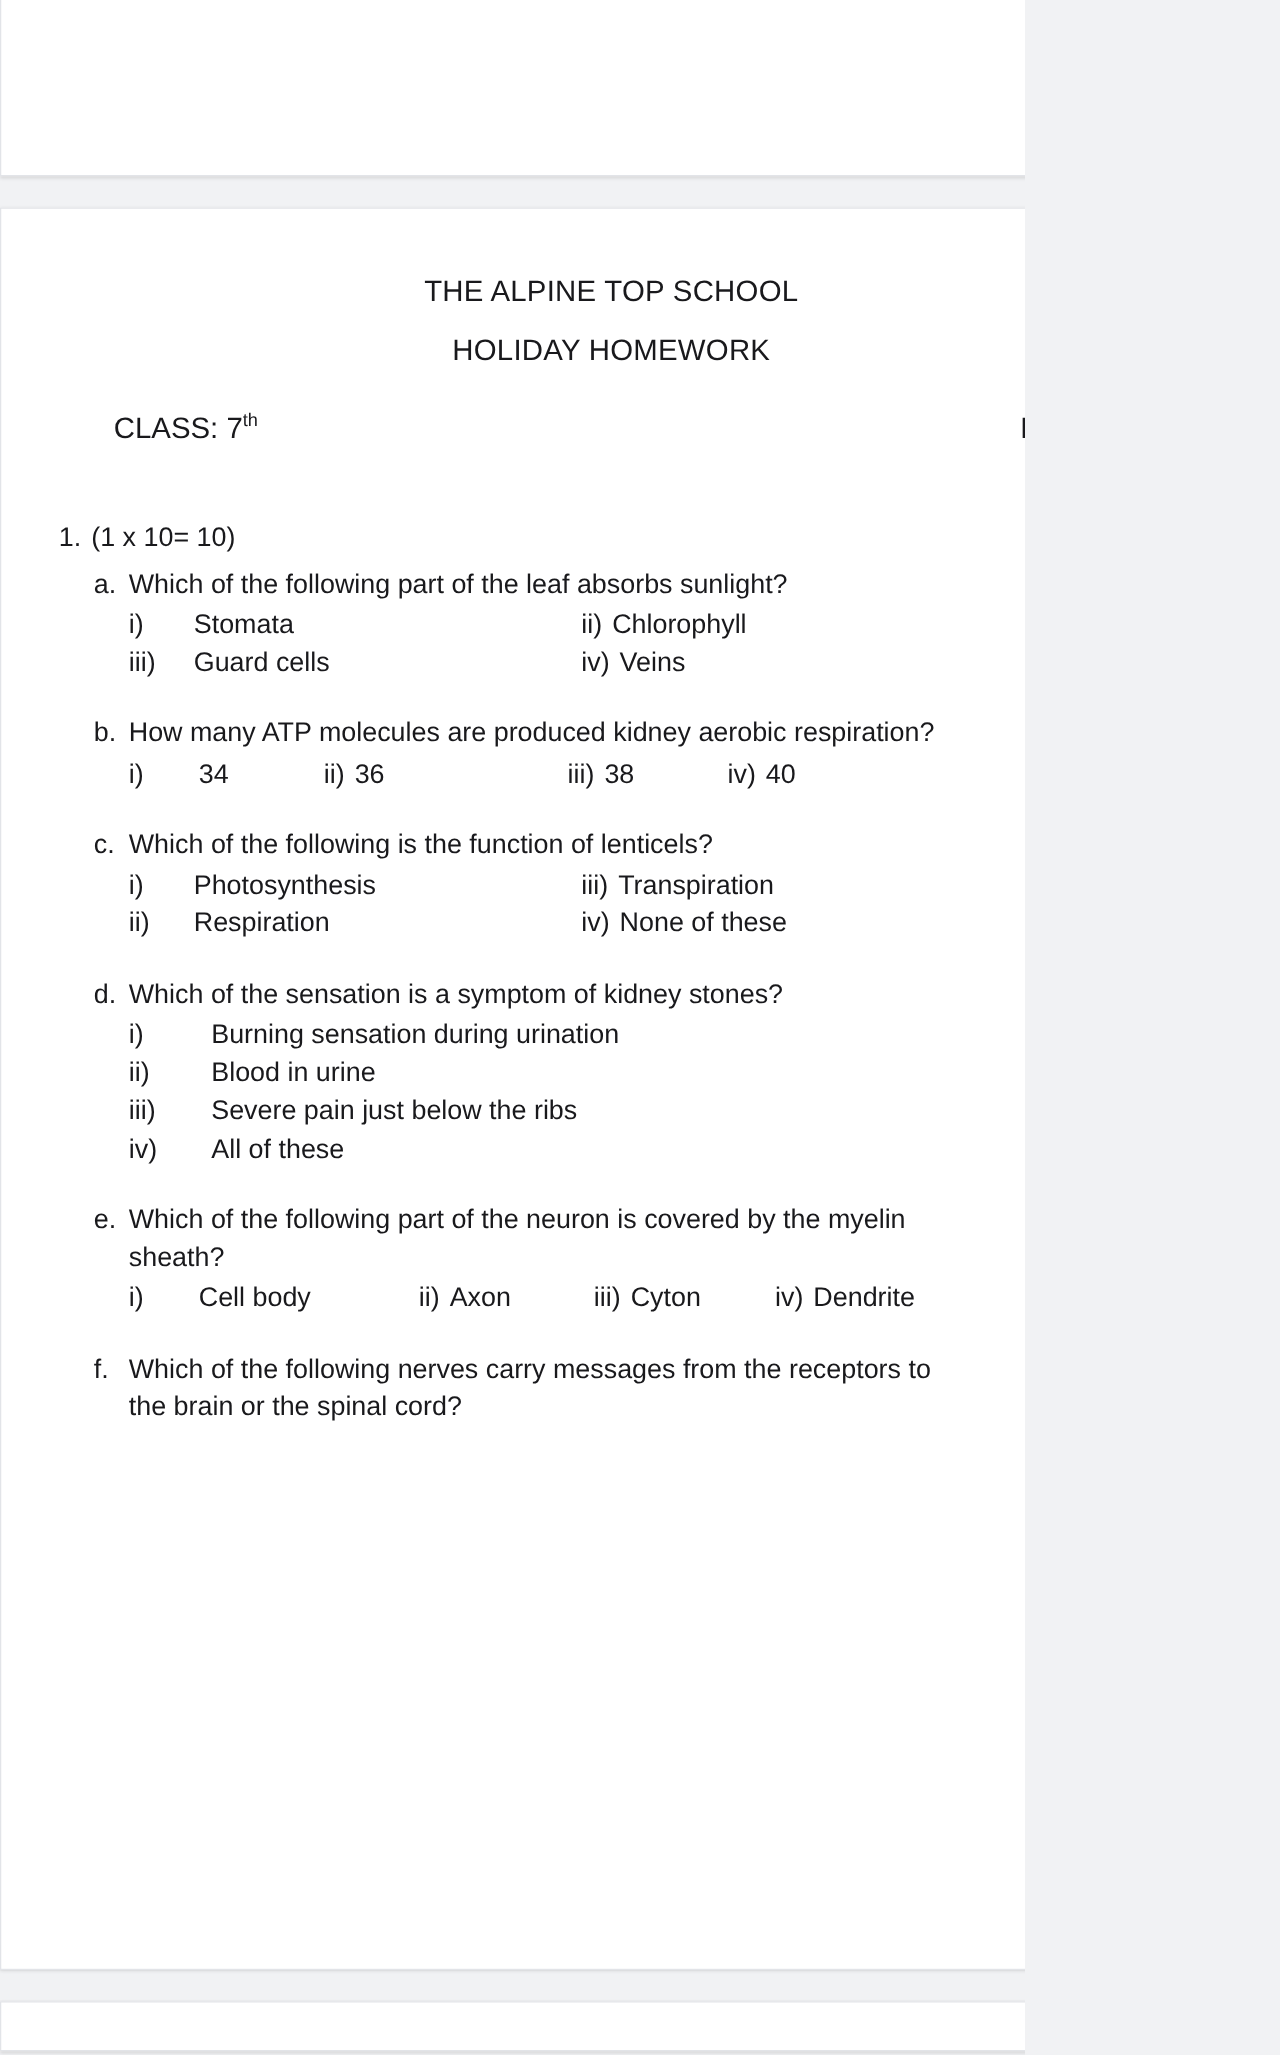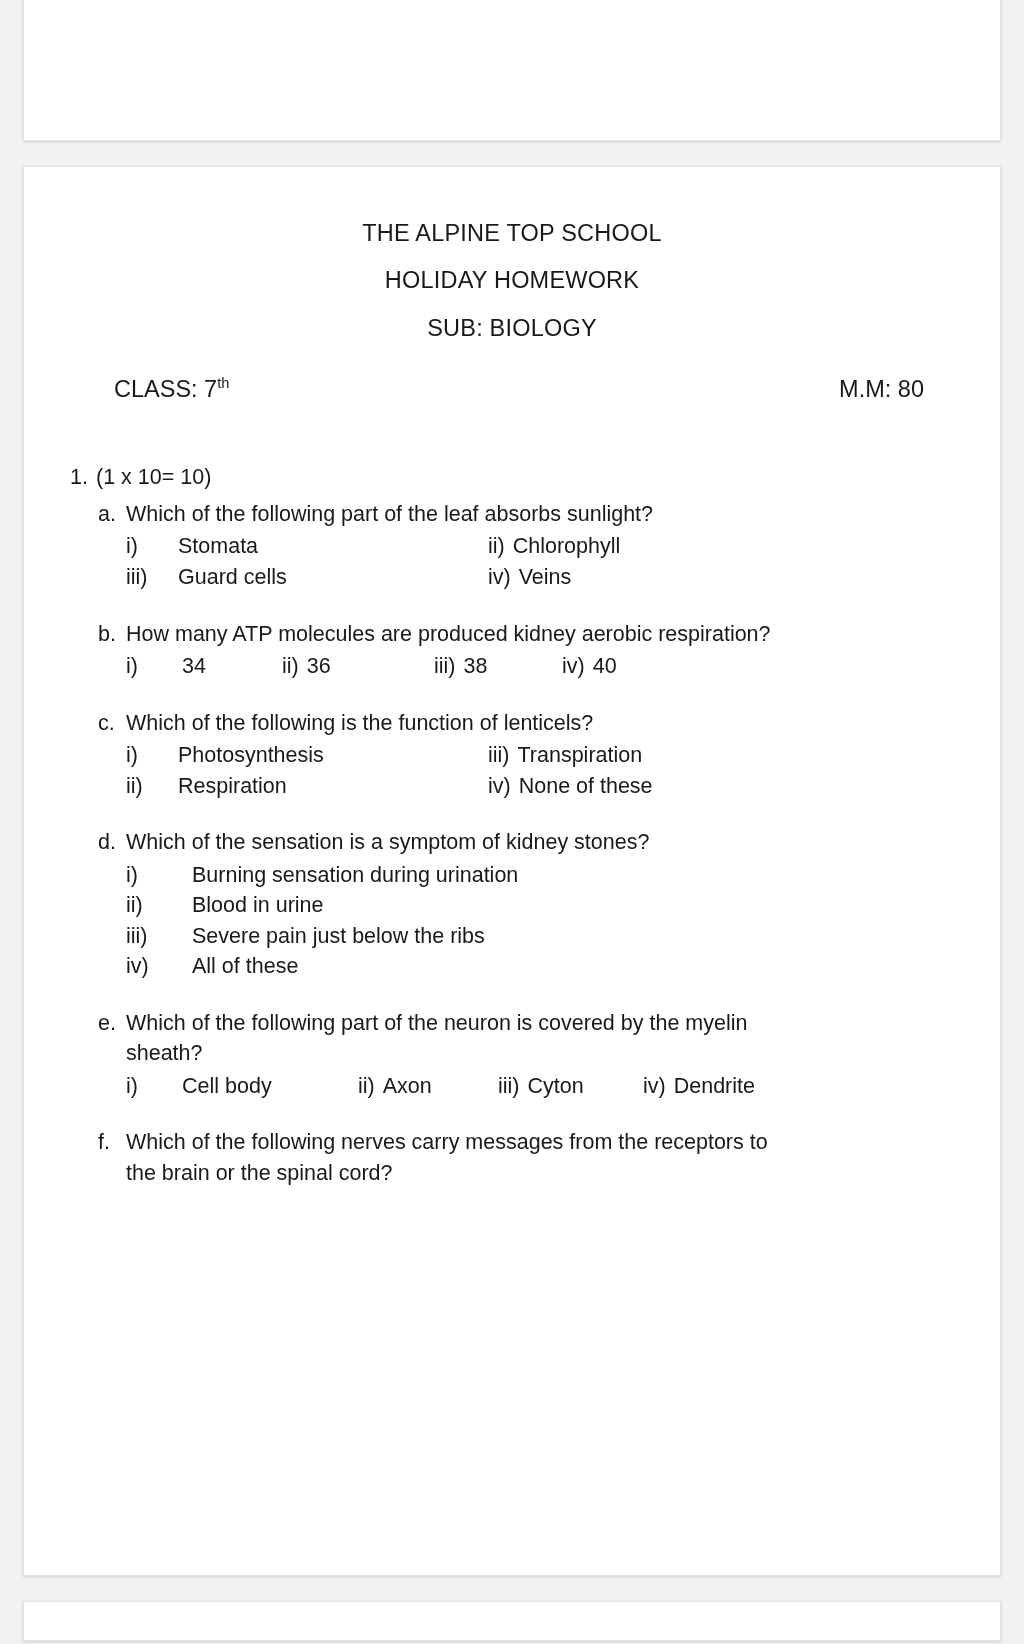--- a/index.html
+++ b/index.html
@@ -4,21 +4,21 @@
 <style>
   * { box-sizing: border-box; }
   html, body {
     margin: 0;
     padding: 0;
     background: #f1f2f4;
     width: 1024px;
     font-family: "Liberation Sans", sans-serif;
   }
   .viewer {
-    width: 1024px;
+    width: 820px;
     min-height: 1644px;
     background: #f1f2f4;
     position: relative;
     overflow: hidden;
   }
   
   .page {
     background: #ffffff;
     border: 1px solid #e2e4e8;
     box-shadow: 0 1px 3px rgba(0,0,0,0.13), 0 0 1px rgba(0,0,0,0.08);
@@ -116,21 +116,21 @@
   .grid2 .opt-col-a { width: 362px; flex: none; display: flex; }
   .grid2 .opt-col-b { flex: none; display: flex; }
   .grid2 .opt-mark { width: 52px; flex: none; }
   .grid2 .opt-col-b .opt-mark { width: auto; margin-right: 8px; }
 
   
   .grid4 { display: flex; }
   .grid4 .c1 { width: 156px; flex: none; display: flex; }
   .grid4 .c1 .opt-mark { width: 56px; flex: none; }
   .grid4 .c2 { width: 152px; flex: none; }
-  .grid4 .c3 { width: 128px; flex: none; }
+  .grid4 .c3 { width: 128px; flex: none; margin-left: 43px; }
   .grid4 .c4 { flex: none; }
   .grid4 .opt-mark-inline { margin-right: 8px; }
 
   
   .grid4e { display: flex; }
   .grid4e .c1 { width: 232px; flex: none; display: flex; }
   .grid4e .c1 .opt-mark { width: 56px; flex: none; }
   .grid4e .c2 { width: 140px; flex: none; }
   .grid4e .c3 { width: 145px; flex: none; }
   .grid4e .c4 { flex: none; }
@@ -145,21 +145,20 @@
 
 <div class="viewer">
 
   <div class="page page-prev"></div>
 
   <div class="page page-main">
     <div class="doc">
 
       <div class="center title-line">THE ALPINE TOP SCHOOL</div>
       <div class="center title-line">HOLIDAY HOMEWORK</div>
-      <div class="center title-line">SUB: BIOLOGY</div>
 
       <div class="meta-row">
         <div><span>CLASS: 7</span><sup>th</sup></div>
         <div>M.M: 80</div>
       </div>
 
       <div class="q-head">
         <span class="q-num">1.</span>
         <span class="q-marks">(1 x 10= 10)</span>
       </div>

